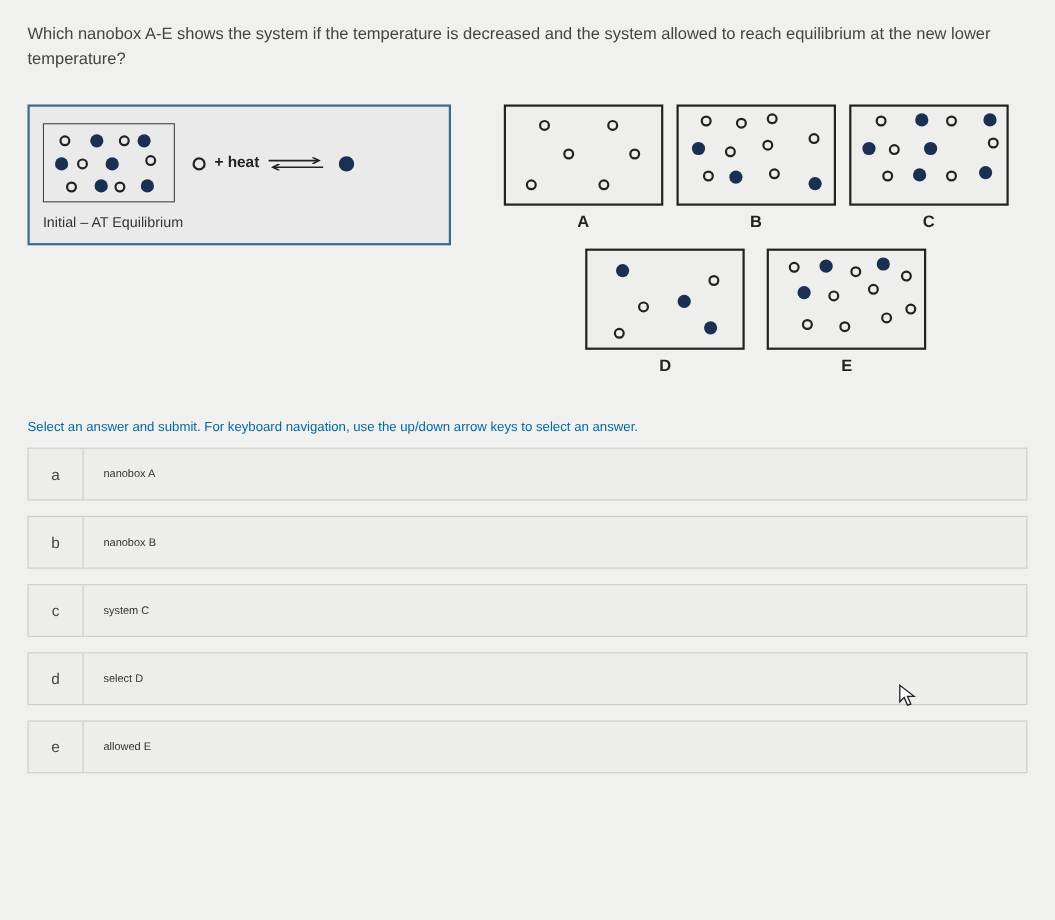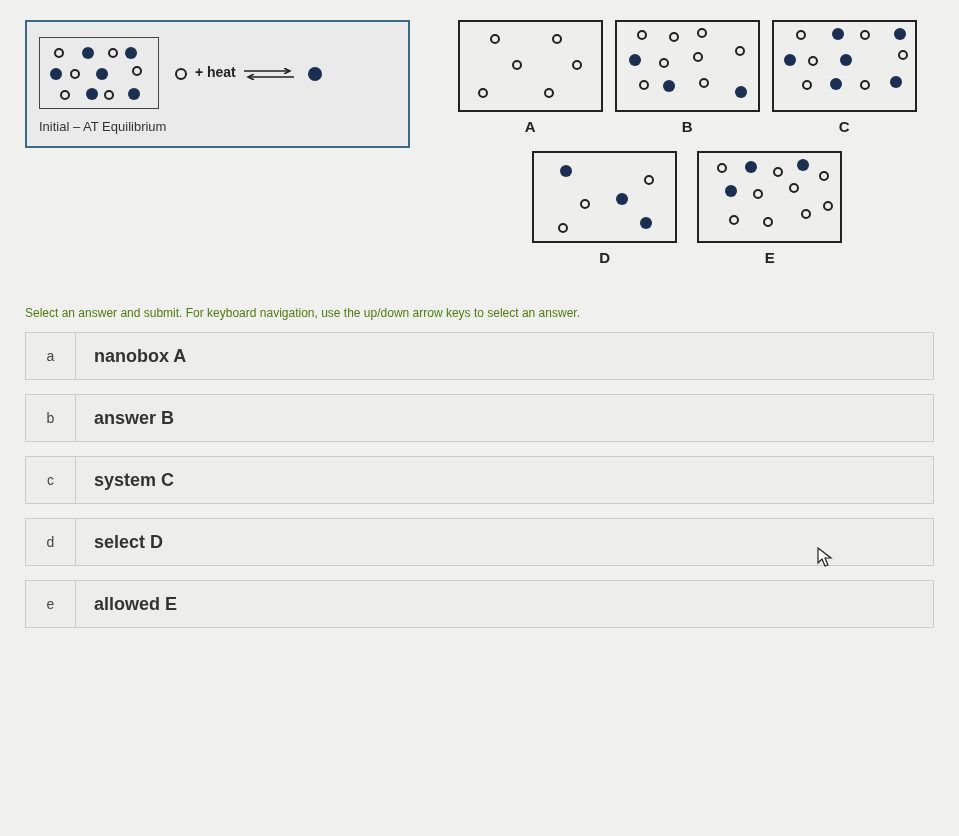--- a/index.html
+++ b/index.html
@@ -124,21 +124,21 @@
       color: #222;
     }
     .dot {
       position: absolute;
       border-radius: 50%;
     }
     .open { border: 2px solid #222; background: transparent; width: 10px; height: 10px; }
     .filled { background: #1a2f52; width: 12px; height: 12px; }
     .instruction {
       font-size: 12px;
-      color: #4d7c0f;
+      color: #0369a1;
       margin-bottom: 12px;
     }
     .answers { display: flex; flex-direction: column; gap: 14px; }
     .answer-option {
       border: 1px solid #ccc;
       background: #ededeb;
       display: flex;
       align-items: stretch;
       cursor: pointer;
       min-height: 48px;
@@ -150,38 +150,38 @@
       align-items: center;
       justify-content: center;
       font-size: 14px;
       color: #444;
     }
     .answer-label {
       flex: 1;
       display: flex;
       align-items: center;
       padding: 0 18px;
-      font-size: 18px;
+      font-size: 10px;
       color: #333;
-      font-weight: bold;
     }
     .cursor-icon {
       position: absolute;
       right: 100px;
       bottom: 55px;
       font-size: 18px;
       color: #222;
       pointer-events: none;
     }
     .page-container { position: relative; }
   </style>
 </head>
 <body>
 <div class="page-container">
 
+<p class="question-text">Which nanobox A-E shows the system if the temperature is decreased and the system allowed to reach equilibrium at the new lower temperature?</p>
 
 <div class="diagrams-area">
   <div class="initial-wrapper">
     <div class="initial-row">
       <div class="initial-box">
         <span class="dot open" style="top:10px; left:14px"></span>
         <span class="dot filled" style="top:9px; left:42px"></span>
         <span class="dot open" style="top:10px; left:68px"></span>
         <span class="dot filled" style="top:9px; left:85px"></span>
         <span class="dot filled" style="top:30px; left:10px"></span>
@@ -292,21 +292,21 @@
 
 <p class="instruction">Select an answer and submit. For keyboard navigation, use the up/down arrow keys to select an answer.</p>
 
 <div class="answers">
   <div class="answer-option">
     <div class="answer-key">a</div>
     <div class="answer-label">nanobox A</div>
   </div>
   <div class="answer-option">
     <div class="answer-key">b</div>
-    <div class="answer-label">answer B</div>
+    <div class="answer-label">nanobox B</div>
   </div>
   <div class="answer-option">
     <div class="answer-key">c</div>
     <div class="answer-label">system C</div>
   </div>
   <div class="answer-option">
     <div class="answer-key">d</div>
     <div class="answer-label">select D</div>
   </div>
   <div class="answer-option">

